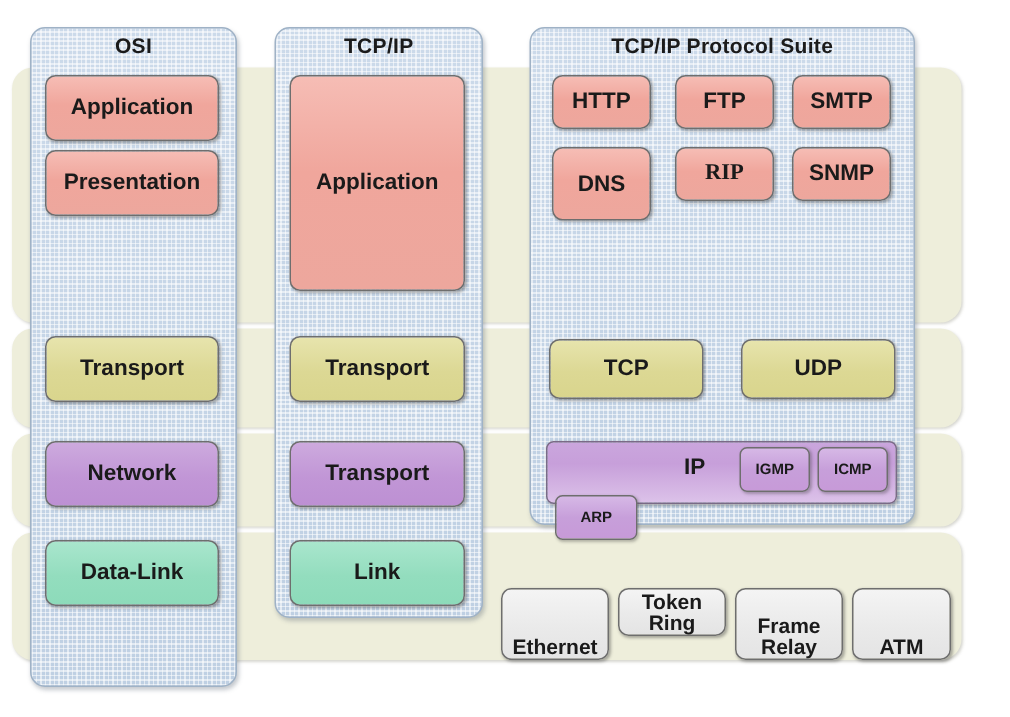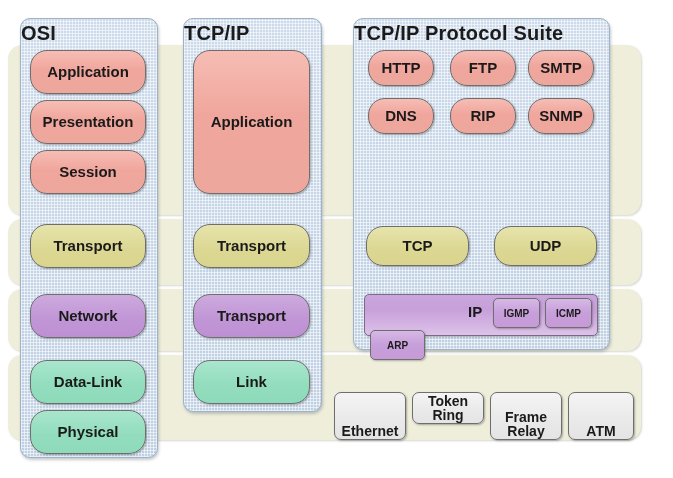--- a/index.html
+++ b/index.html
@@ -39,21 +39,22 @@
       linear-gradient(180deg, #ccdaea 0%, #bfd0e3 100%);
     border: 1px solid #9fb2c6;
     border-radius: 10px;
     box-shadow: 1px 2px 3px rgba(90,100,115,0.35);
   }
 
   .panel-title {
     position: absolute;
     left: 0; right: 0;
     top: 3px;
-    font-size: 20px;
+    text-align: center;
+    font-size: 14px;
     font-weight: bold;
     color: #1b1b1b;
     letter-spacing: 0.2px;
   }
 
   
   .box {
     position: absolute;
     border: 1px solid #6e6e6e;
     border-radius: 7px;
@@ -67,21 +68,21 @@
     box-shadow: 1px 1px 2px rgba(60,60,60,0.40);
     line-height: 1.05;
   }
 
   .c-pink   { background: linear-gradient(180deg, #f6bdb5 0%, #f0a69c 45%, #eda79d 100%); }
   .c-yellow { background: linear-gradient(180deg, #e7e4ad 0%, #dcd894 55%, #d9d58d 100%); }
   .c-purple { background: linear-gradient(180deg, #cdaade 0%, #c196d6 55%, #bd90d3 100%); }
   .c-green  { background: linear-gradient(180deg, #a9e6cd 0%, #93ddbe 55%, #8ddbba 100%); }
   .c-gray   { background: linear-gradient(180deg, #f4f4f4 0%, #eaeaea 55%, #e4e4e4 100%); }
 
-  .f15 { font-size: 15px; border-radius: 17px; }
+  .f15 { font-size: 15px; }
   .f14 { font-size: 14px; align-items: flex-end; }
 
   
   #ip-bar {
     position: absolute;
     border: 1px solid #7a6a86;
     border-radius: 5px;
     background: linear-gradient(180deg, #caa6dd 0%, #c79fda 35%, #dcc2e9 100%);
     box-shadow: 1px 1px 2px rgba(60,60,60,0.38);
     box-sizing: border-box;
@@ -120,35 +121,29 @@
   <div class="panel" style="left:20px; top:18px; width:136px; height:438px;">
     <div class="panel-title">OSI</div>
   </div>
 
   <div class="box c-pink f15" style="left:30px; top:50px; width:116px; height:44px;">
     <span>Application</span>
   </div>
   <div class="box c-pink f15" style="left:30px; top:100px; width:116px; height:44px;">
     <span>Presentation</span>
   </div>
-  <div class="box c-pink f15" style="left:30px; top:150px; width:116px; height:44px;">
-    <span>Session</span>
-  </div>
   <div class="box c-yellow f15" style="left:30px; top:224px; width:116px; height:44px;">
     <span>Transport</span>
   </div>
   <div class="box c-purple f15" style="left:30px; top:294px; width:116px; height:44px;">
     <span>Network</span>
   </div>
   <div class="box c-green f15" style="left:30px; top:360px; width:116px; height:44px;">
     <span>Data-Link</span>
   </div>
-  <div class="box c-green f15" style="left:30px; top:410px; width:116px; height:44px;">
-    <span>Physical</span>
-  </div>
 
   <div class="panel" style="left:183px; top:18px; width:137px; height:392px;">
     <div class="panel-title">TCP/IP</div>
   </div>
 
   <div class="box c-pink f15" style="left:193px; top:50px; width:117px; height:144px;">
     <span>Application</span>
   </div>
   <div class="box c-yellow f15" style="left:193px; top:224px; width:117px; height:44px;">
     <span>Transport</span>
@@ -167,40 +162,40 @@
   <div class="box c-pink f15" style="left:368px; top:50px; width:66px; height:36px;">
     <span>HTTP</span>
   </div>
   <div class="box c-pink f15" style="left:450px; top:50px; width:66px; height:36px;">
     <span>FTP</span>
   </div>
   <div class="box c-pink f15" style="left:528px; top:50px; width:66px; height:36px;text-align:right;">
     <span>SMTP</span>
   </div>
 
-  <div class="box c-pink f15" style="left:368px; top:98px; width:66px; height:36px;">
+  <div class="box c-pink f15" style="left:368px; top:98px; width:66px; height:49px;">
     <span>DNS</span>
   </div>
-  <div class="box c-pink f15" style="left:450px; top:98px; width:66px; height:36px;">
+  <div class="box c-pink f15" style="left:450px; top:98px; width:66px; height:36px;font-family:Liberation Serif, serif;">
     <span>RIP</span>
   </div>
   <div class="box c-pink f15" style="left:528px; top:98px; width:66px; height:36px;">
     <span>SNMP</span>
   </div>
 
   <div class="box c-yellow f15" style="left:366px; top:226px; width:103px; height:40px;">
     <span>TCP</span>
   </div>
   <div class="box c-yellow f15" style="left:494px; top:226px; width:103px; height:40px;">
     <span>UDP</span>
   </div>
 
   <div id="ip-bar" style="left:364px; top:294px; width:234px; height:42px;">
   </div>
-  <div id="ip-label" style="left:456px; top:303px;margin-left:12px;">IP</div>
+  <div id="ip-label" style="left:456px; top:303px;">IP</div>
   <div class="mini" style="left:370px; top:302px; width:55px; height:30px;margin-top:28px;">
     <span>ARP</span>
   </div>
   <div class="mini" style="left:493px; top:298px; width:47px; height:30px;">
     <span>IGMP</span>
   </div>
   <div class="mini" style="left:545px; top:298px; width:47px; height:30px;">
     <span>ICMP</span>
   </div>
 

